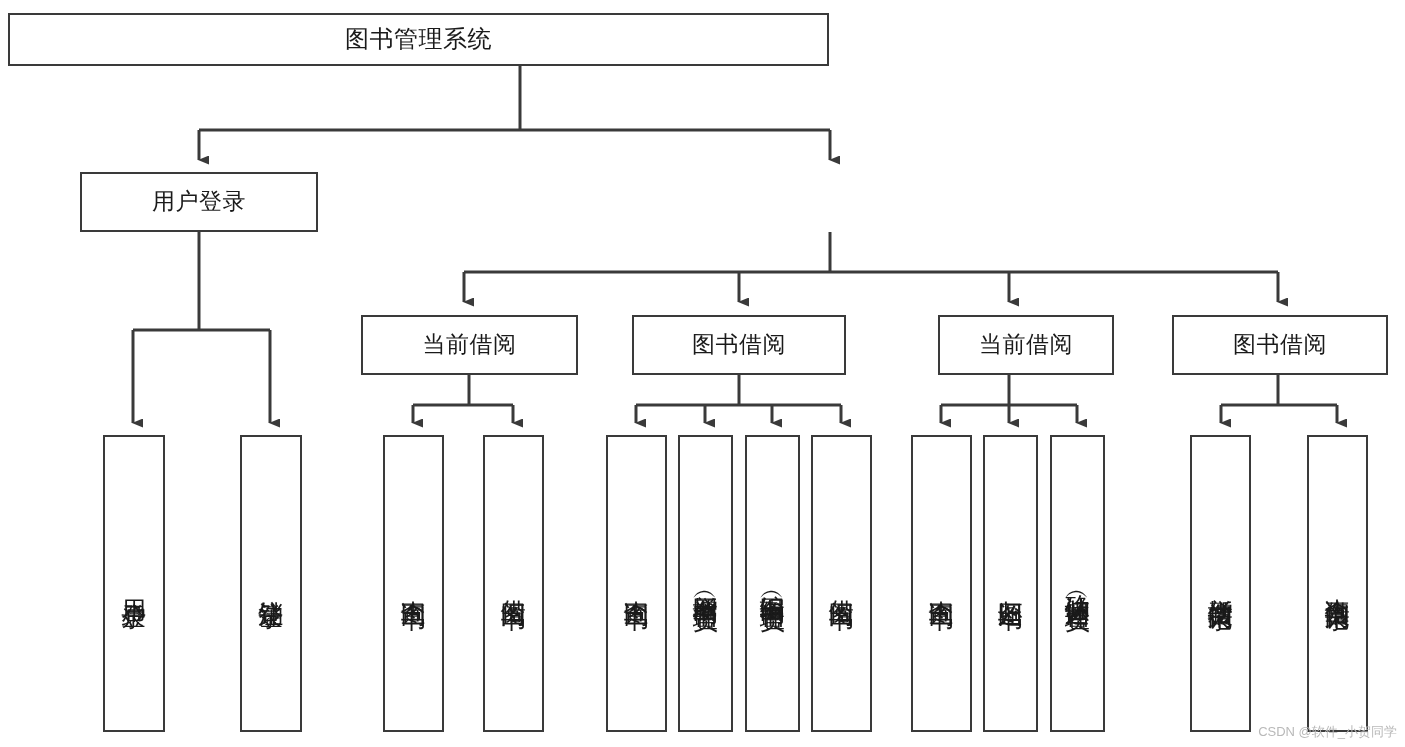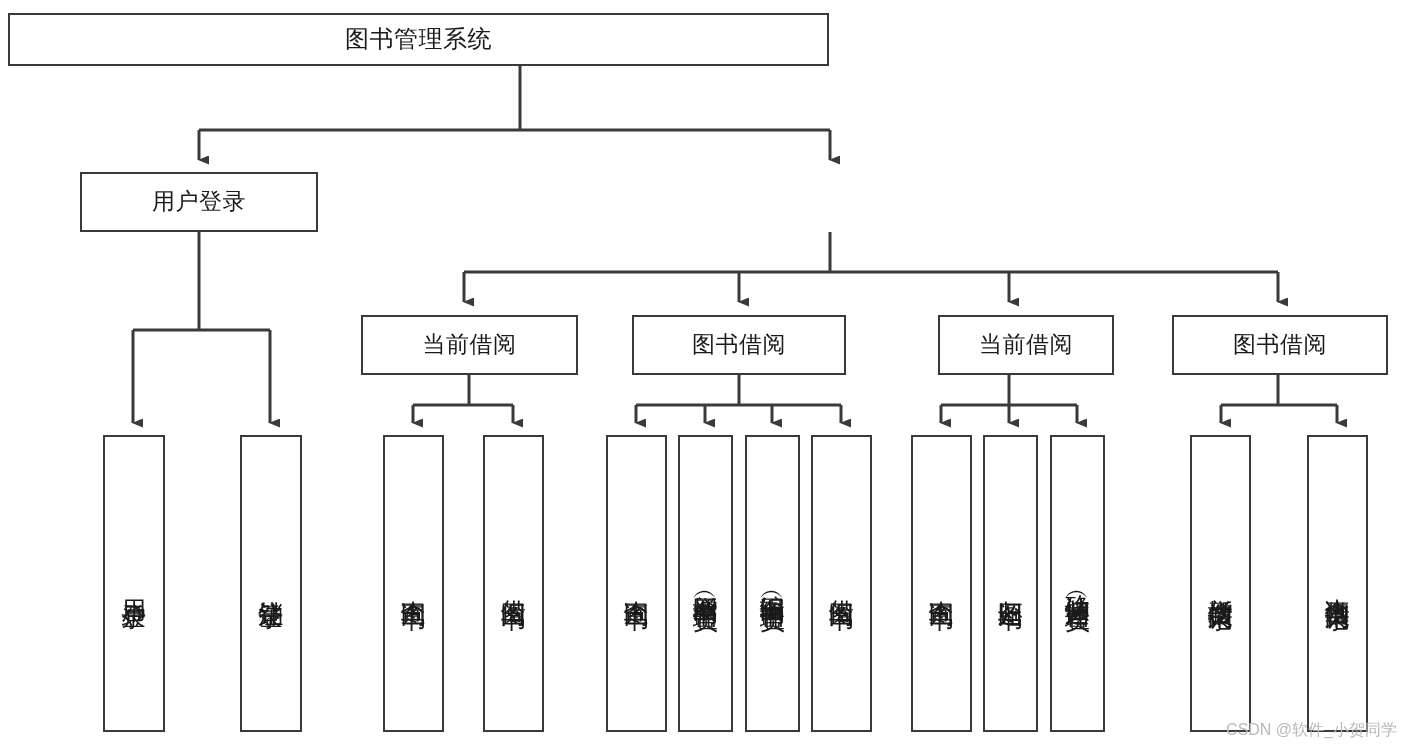--- a/index.html
+++ b/index.html
@@ -60,21 +60,21 @@
     text-orientation: upright;
     font-size: 25px;
     line-height: 1.05;
     letter-spacing: 2px;
     max-height: 100%;
   }
   .watermark {
     position: absolute;
     right: 8px;
     bottom: 6px;
-    font-size: 16px;
+    font-size: 13px;
     color: #b9b9b9;
     white-space: nowrap;
     z-index: 3;
     font-family: "Liberation Sans", "DejaVu Sans", sans-serif;
   }
 </style>
 </head>
 <body>
 
 <div id="diagram">

